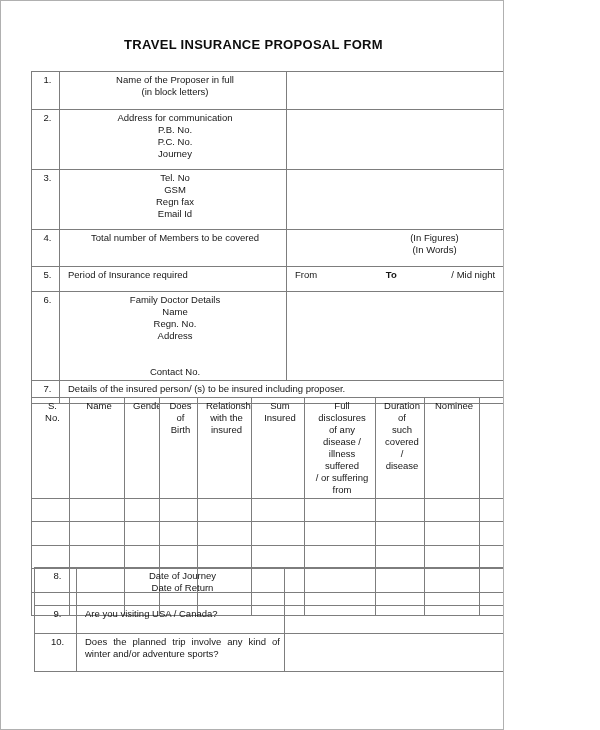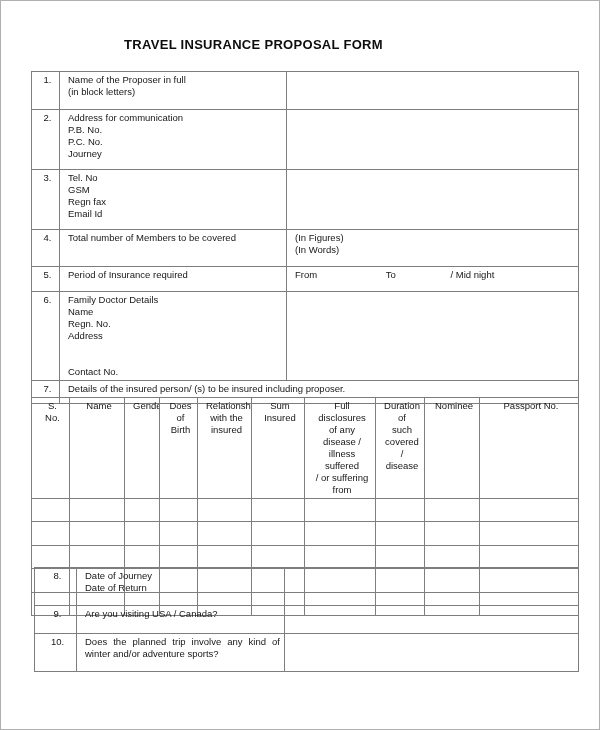--- a/index.html
+++ b/index.html
@@ -1,47 +1,47 @@
 <!DOCTYPE html>
 <html><head>
 <meta charset="utf-8">
 <style>
   html,body{margin:0;padding:0;background:#ffffff;}
   .page{
-    position:relative;width:600px;height:730px;background:#ffffff;
+    position:relative;width:504px;height:730px;background:#ffffff;
     font-family:"Liberation Sans","DejaVu Sans",sans-serif;color:#161616;
     box-sizing:border-box;border:1px solid #b0b0b0;overflow:hidden;
   }
   .title{
     position:absolute;left:0;top:36px;width:505px;text-align:center;
     font-size:13px;font-weight:bold;letter-spacing:.3px;color:#0d0d0d;
     white-space:nowrap;
   }
   table.t{border-collapse:collapse;table-layout:fixed;position:absolute;}
   table.t td,table.t th{
     border:1px solid #7d7d7d;vertical-align:top;box-sizing:border-box;
     font-size:9.5px;line-height:12px;font-weight:normal;
     padding:2px 4px 2px 8px;overflow:hidden;
   }
   td.num{text-align:center;padding:2px 1px;}
-  .ml{white-space:pre-line;}
+  .ml{white-space:pre-line;text-align:center;}
   
   .tA{left:30px;top:70px;width:547px;}
   
   .tB{left:30px;top:396px;width:547px;}
   .tB th{
     text-align:center;font-size:8.5px;line-height:10px;
     padding:2px 1px;white-space:pre-line;
   }
   .tB td{padding:0;}
   
   .tC{left:33px;top:566px;width:544px;}
   .justify{text-align:justify;}
   .p5 span{display:inline-block;}
-  .p5 .to{margin-left:66px;}
+  .p5 .to{margin-left:66px;font-weight:bold;}
   .p5 .mid{margin-left:52px;text-align:center;}
 </style>
 </head>
 <body>
 
 <div class="page">
 
   <div class="title">TRAVEL INSURANCE PROPOSAL FORM</div>
 
   <table class="t tA">

